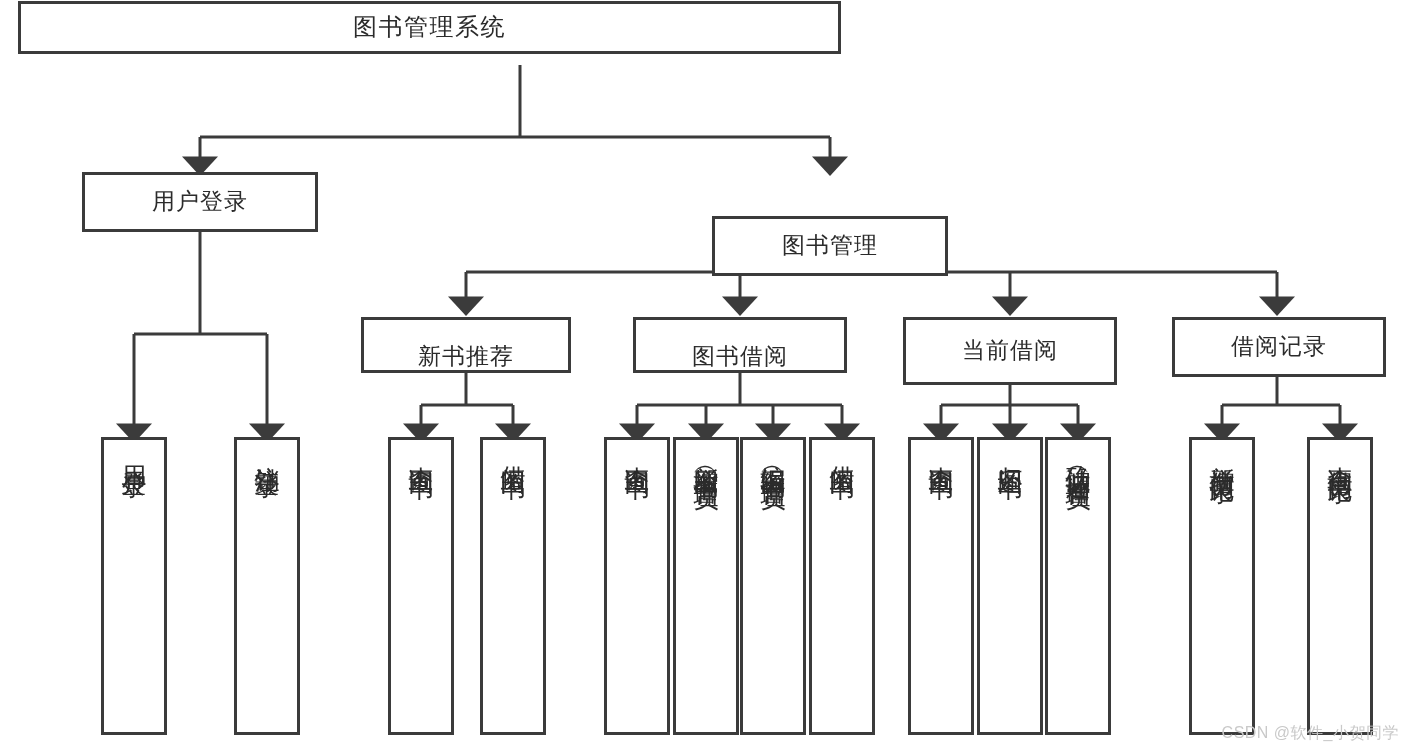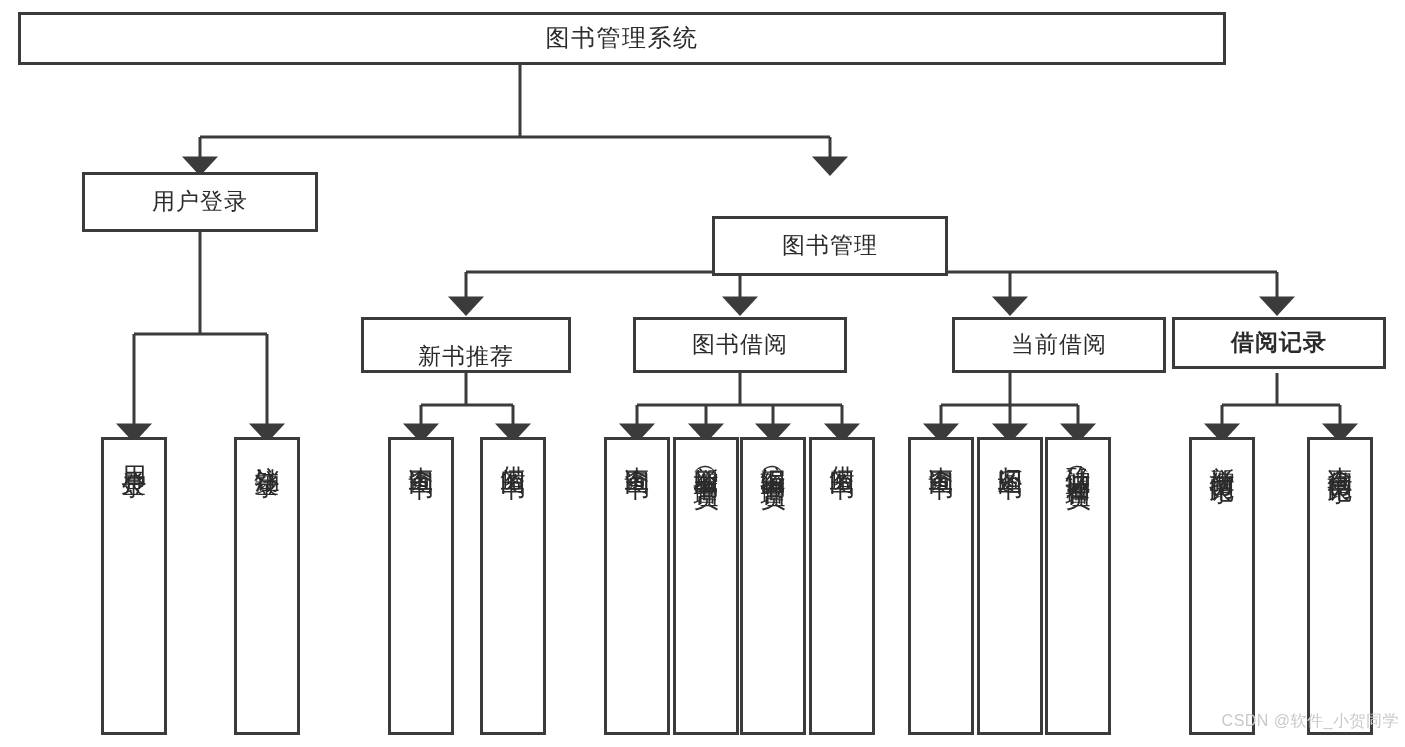--- a/index.html
+++ b/index.html
@@ -57,21 +57,21 @@
     writing-mode:vertical-rl;
     text-orientation:upright;
     font-size:25px;
     letter-spacing:3px;
     line-height:1;
     white-space:nowrap;
   }
   .watermark{
     position:absolute;
     right:6px;
-    bottom:15px;
+    bottom:3px;
     font-size:16px;
     color:#c9c9c9;
     letter-spacing:0.5px;
     white-space:nowrap;
     user-select:none;
   }
 </style>
 </head>
 <body>
 
@@ -120,45 +120,45 @@
       <path d="M1010,405 L1010,430" marker-end="url(#arrowhead)"></path>
       <path d="M1078,405 L1078,430" marker-end="url(#arrowhead)"></path>
 
       <path d="M1277,373 L1277,405"></path>
       <path d="M1222,405 L1340,405"></path>
       <path d="M1222,405 L1222,430" marker-end="url(#arrowhead)"></path>
       <path d="M1340,405 L1340,430" marker-end="url(#arrowhead)"></path>
     </g>
   </svg>
 
-  <div class="node root horizontal" style="left:18px; top:12px; width:1208px; height:53px;">
+  <div class="node root horizontal" style="left:18px; top:1px; width:823px; height:53px;">
     <span class="node-label">图书管理系统</span>
   </div>
 
   <div class="node horizontal" style="left:82px; top:172px; width:236px; height:60px;">
     <span class="node-label">用户登录</span>
   </div>
 
   <div class="node horizontal" style="left:712px; top:172px; width:236px; height:60px;margin-top:44px;">
     <span class="node-label">图书管理</span>
   </div>
 
   <div class="node horizontal" style="left:361px; top:317px; width:210px; height:56px;align-items:flex-end;">
     <span class="node-label">新书推荐</span>
   </div>
 
-  <div class="node horizontal" style="left:633px; top:317px; width:214px; height:56px;">
+  <div class="node horizontal" style="left:633px; top:317px; width:214px; height:56px;align-items:flex-end;">
     <span class="node-label">图书借阅</span>
   </div>
 
-  <div class="node horizontal" style="left:952px; top:317px; width:214px; height:56px;">
+  <div class="node horizontal" style="left:903px; top:317px; width:214px; height:68px;">
     <span class="node-label">当前借阅</span>
   </div>
 
-  <div class="node horizontal" style="left:1172px; top:317px; width:214px; height:52px;font-weight:bold;">
+  <div class="node horizontal" style="left:1172px; top:317px; width:214px; height:60px;">
     <span class="node-label">借阅记录</span>
   </div>
 
   <div class="node vertical" style="left:101px; top:437px; width:66px; height:298px;">
     <span class="node-label">用户登录</span>
   </div>
 
   <div class="node vertical" style="left:234px; top:437px; width:66px; height:298px;">
     <span class="node-label">注销登录</span>
   </div>

